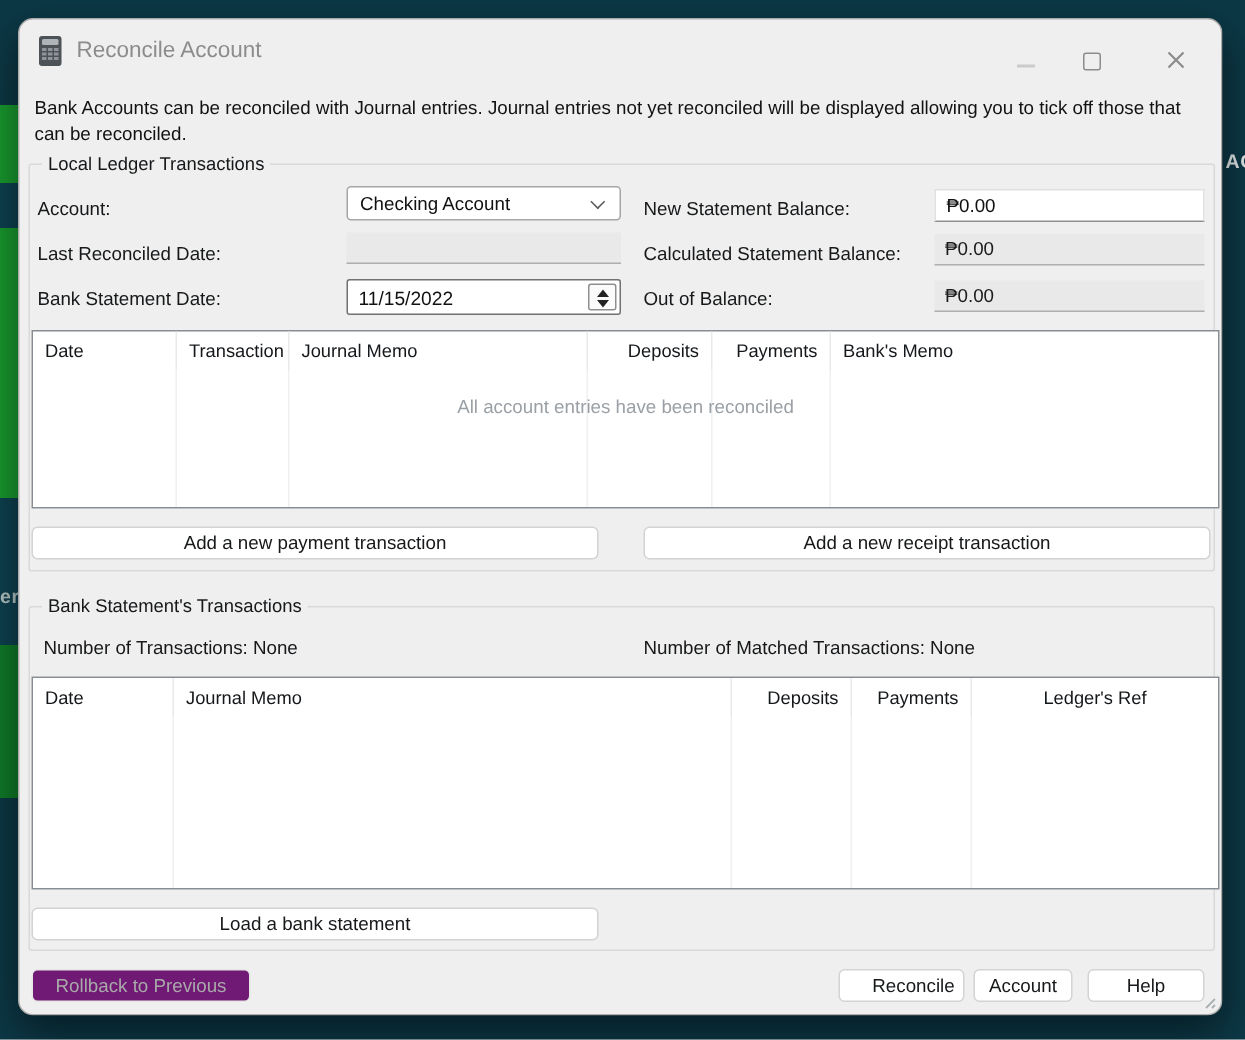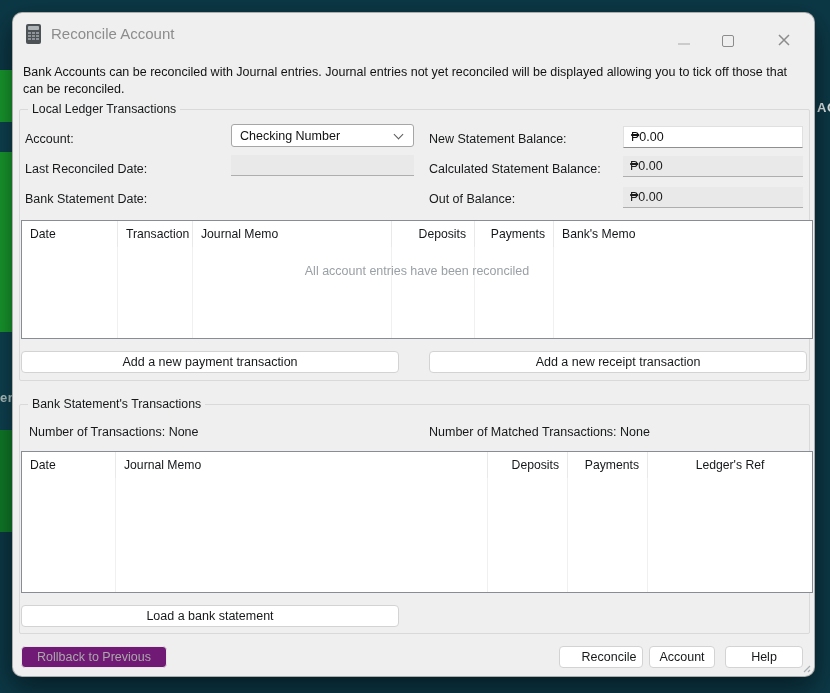--- a/index.html
+++ b/index.html
@@ -109,30 +109,37 @@
   </div>
 
   <div class="desc abs" style="left:10px; top:51px; width:786px;">Bank Accounts can be reconciled with Journal entries. Journal entries not yet reconciled will be displayed allowing you to tick off those that can be reconciled.</div>
 
   <div class="gbox" style="left:6px; top:96px; width:791px; height:272px;">
     <div class="gbox-label" style="left:8px;">Local Ledger Transactions</div>
   </div>
 
   <div class="flabel" style="left:12px; top:119px;">Account:</div>
   <div class="combo" style="left:218px; top:111px; width:183px;">
-    <div class="val">Checking Number</div>
+    <div class="val">Checking Account</div>
     <div class="chev"></div>
   </div>
 
   <div class="flabel" style="left:12px; top:149px;">Last Reconciled Date:</div>
   <div class="field-gray" style="left:218px; top:142px; width:183px;">
     <div class="val"></div>
   </div>
 
   <div class="flabel" style="left:12px; top:179px;">Bank Statement Date:</div>
+  <div class="spinbox" style="left:218px; top:173px; width:183px;">
+    <div class="val">11/15/2022</div>
+    <div class="spinner">
+      <div class="arr-up"></div>
+      <div class="arr-dn"></div>
+    </div>
+  </div>
 
   <div class="flabel" style="left:416px; top:119px;">New Statement Balance:</div>
   <div class="field-white" style="left:610px; top:113px; width:180px;">
     <div class="val">₱0.00</div>
   </div>
 
   <div class="flabel" style="left:416px; top:149px;">Calculated Statement Balance:</div>
   <div class="field-gray" style="left:610px; top:143px; width:180px;">
     <div class="val">₱0.00</div>
   </div>

